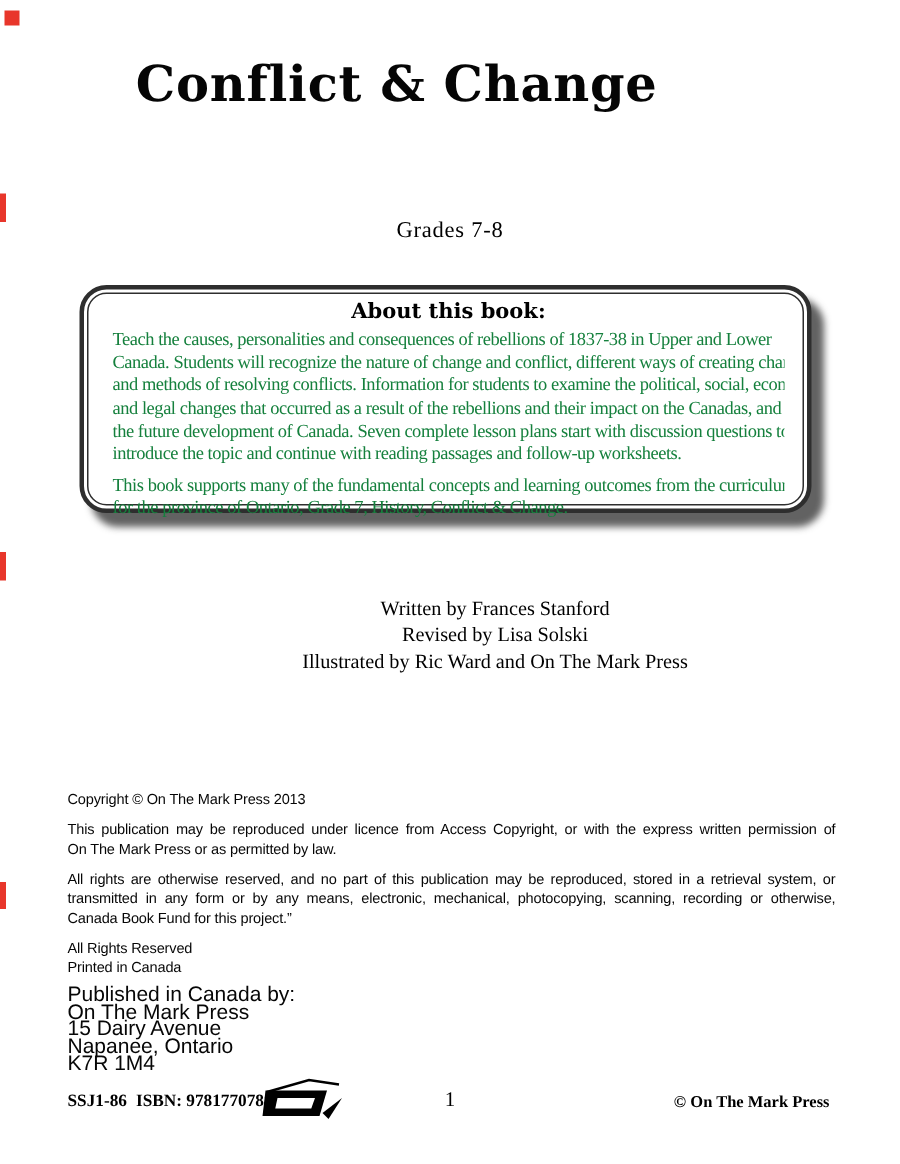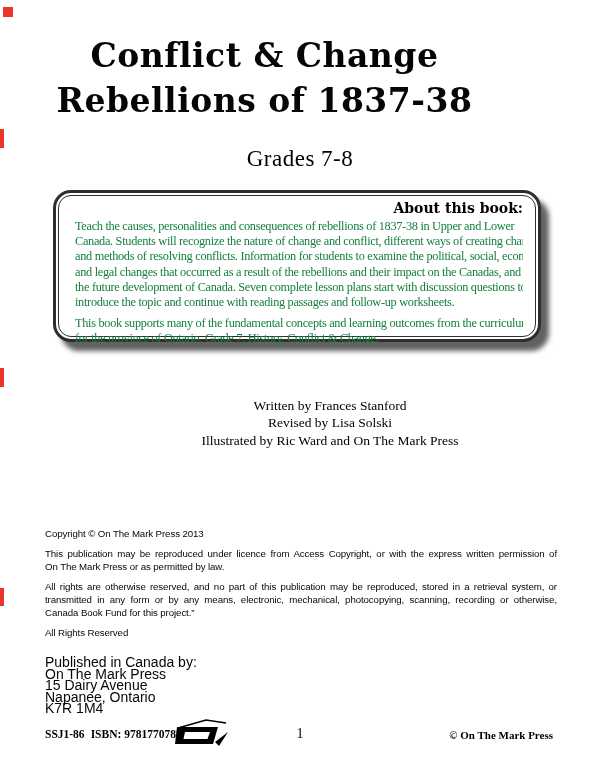--- a/index.html
+++ b/index.html
@@ -18,37 +18,37 @@
   
   .title {
     position:absolute; left:0; width:529px; margin:0; text-align:center;
     font-family:"DejaVu Serif", serif; font-weight:bold; font-size:33px;
     letter-spacing:0.5px; line-height:40px; color:#050505;
   }
   .title.l1 { top:36px; }
   .title.l2 { top:81px; }
   .grades {
     position:absolute; top:146px; left:0; width:600px; text-align:center;
-    font-size:23px; letter-spacing:0.5px;
+    font-size:15px; letter-spacing:0.5px;
   }
 
   
   .about-box {
     position:absolute; left:53px; top:190px; width:488px; height:152px;
     background:#fff; border:3px solid #2e2e2e; border-radius:18px;
     box-shadow:8px 9px 5px rgba(45,45,45,0.75);
     box-sizing:border-box;
   }
   .about-inner {
     position:absolute; left:2px; top:2px; right:2px; bottom:2px;
     border:1.5px solid #2e2e2e; border-radius:13px;
     padding:3px 12px 0 16px; box-sizing:border-box; background:#fff;
   }
   .about-head {
-    text-align:right; font-family:"DejaVu Serif", serif; font-weight:bold;
+    text-align:center; font-family:"DejaVu Serif", serif; font-weight:bold;
     font-size:14px; margin:1px 0 3px 0;
   }
   .bline {
     white-space:nowrap; overflow:hidden;
     font-size:12.3px; letter-spacing:-0.3px; line-height:15.2px; color:#15803d;
   }
   .boxp2 { margin-top:6px; }
 
   
   .credits { position:absolute; top:397px; left:0; width:600px; text-align:center; font-size:13.5px;padding-left:30px; }
@@ -94,21 +94,20 @@
 <body>
 
 <div class="page">
 
   <div class="mark mark-corner" style="background: rgb(232, 54, 43);"></div>
   <div class="mark mark-a" style="background: rgb(232, 54, 43);"></div>
   <div class="mark mark-b" style="background: rgb(232, 54, 43);"></div>
   <div class="mark mark-c" style="background: rgb(232, 54, 43);"></div>
 
   <h1 class="title l1">Conflict &amp; Change</h1>
-  <h1 class="title l2">Rebellions of 1837-38</h1>
   <div class="grades">Grades 7-8</div>
 
   <div class="about-box">
     <div class="about-inner">
       <div class="about-head">About this book:</div>
       <div>
         <div class="bline">Teach the causes, personalities and consequences of rebellions of 1837-38 in Upper and Lower</div>
         <div class="bline">Canada. Students will recognize the nature of change and conflict, different ways of creating change,</div>
         <div class="bline">and methods of resolving conflicts. Information for students to examine the political, social, economic</div>
         <div class="bline">and legal changes that occurred as a result of the rebellions and their impact on the Canadas, and</div>
@@ -134,20 +133,21 @@
       <div class="sline just">This publication may be reproduced under licence from Access Copyright, or with the express written permission of</div>
       <div class="sline">On The Mark Press or as permitted by law.</div>
     </div>
     <div class="pgap">
       <div class="sline just">All rights are otherwise reserved, and no part of this publication may be reproduced, stored in a retrieval system, or</div>
       <div class="sline just">transmitted in any form or by any means, electronic, mechanical, photocopying, scanning, recording or otherwise,</div>
       <div class="sline">Canada Book Fund for this project.”</div>
     </div>
     <div class="pgap">
       <div class="sline">All Rights Reserved</div>
+      <div class="sline">Printed in Canada</div>
     </div>
   </div>
 
   <div class="publisher">
     <div>Published in Canada by:</div>
     <div>On The Mark Press</div>
     <div>15 Dairy Avenue</div>
     <div>Napanee, Ontario</div>
     <div>K7R 1M4</div>
   </div>

